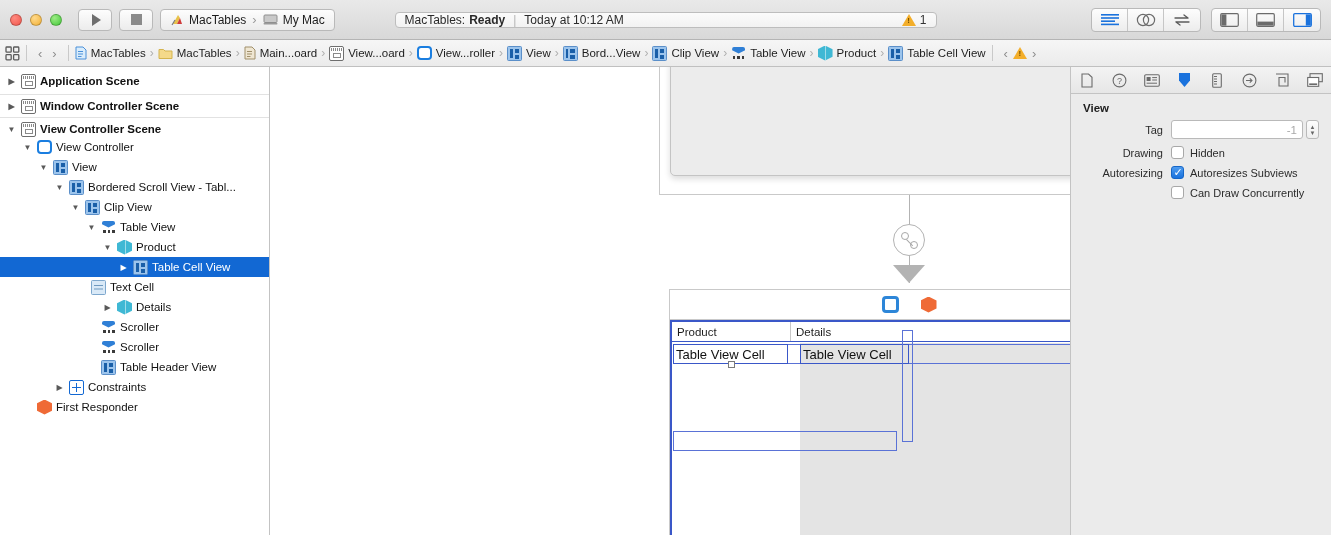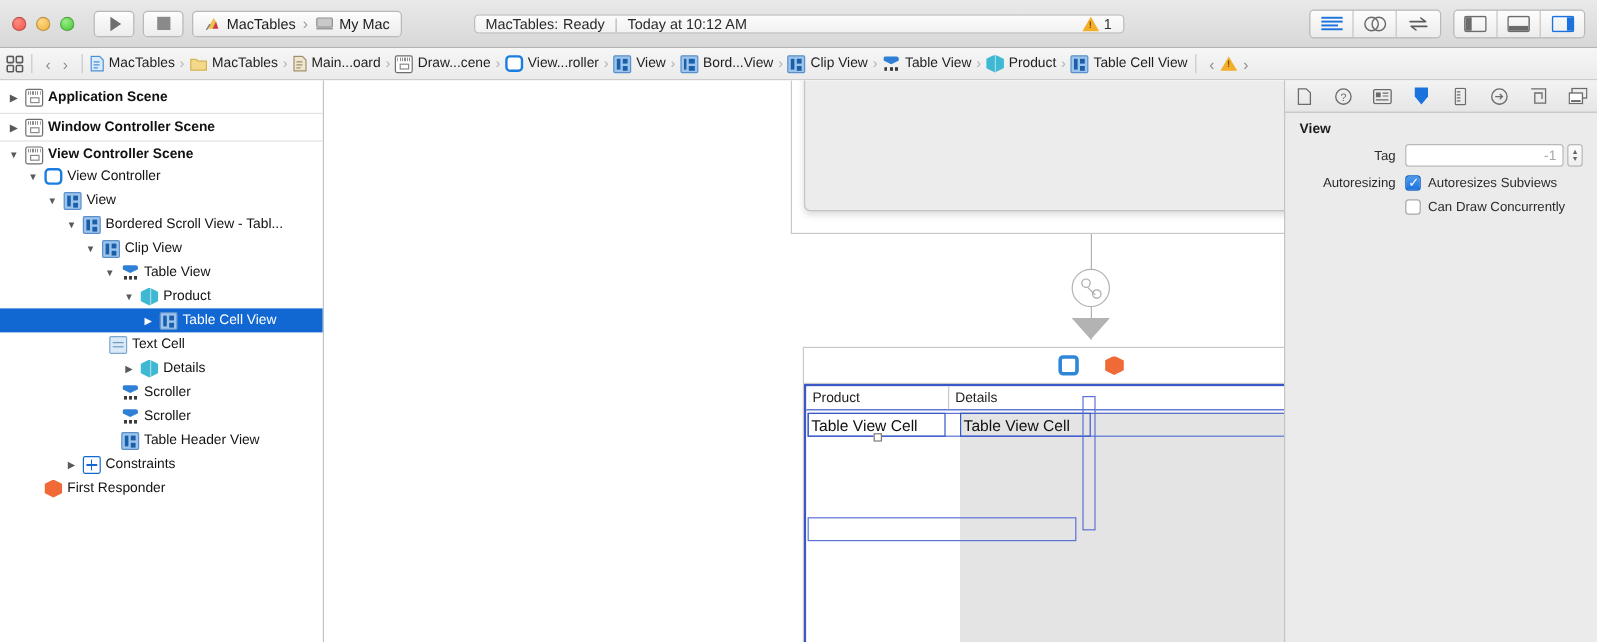--- a/index.html
+++ b/index.html
@@ -248,21 +248,21 @@
       <span class="sep">›</span>
       <svg width="15" height="11" viewBox="0 0 15 11">
         <rect x="1" y="1" width="13" height="7.5" rx="1" fill="#c9c9c9" stroke="#8f8f8f" stroke-width="1"></rect>
         <rect x="0.5" y="9" width="14" height="1.5" rx="0.7" fill="#9a9a9a"></rect>
       </svg>
       <span>My Mac</span>
     </div>
 
     <div class="statusbar">
       <span>MacTables:</span>
-      <span style="font-weight:normal;margin-left:4px">Ready</span>
+      <span style="font-weight:bold;margin-left:4px">Ready</span>
       <span class="vsep">|</span>
       <span>Today at 10:12 AM</span>
       <span class="spacer"></span>
       <span class="warncount">
         <span class="warntri"></span>
         <span>1</span>
       </span>
     </div>
 
     <div class="tb-right">
@@ -344,21 +344,21 @@
       <svg width="12" height="14" viewBox="0 0 12 14">
         <path d="M1 1 H8 L11 4 V13 H1 Z" fill="#efe6d2" stroke="#a08f6a" stroke-width="1"></path>
         <path d="M3 5.5 H8 M3 8 H8 M3 10.5 H6.5" stroke="#a08f6a" stroke-width="1"></path>
       </svg>
       <span>Main...oard</span>
     </div>
     <span class="crumb-arrow">›</span>
 
     <div class="crumb">
       <span class="ic ic-scene"></span>
-      <span>Draw...cene</span>
+      <span>View...oard</span>
     </div>
     <span class="crumb-arrow">›</span>
 
     <div class="crumb">
       <span class="ic ic-vc"></span>
       <span>View...roller</span>
     </div>
     <span class="crumb-arrow">›</span>
 
     <div class="crumb">
@@ -624,20 +624,29 @@
             <span>-1</span>
           </div>
           <div class="stepper">
             <span>▲</span>
             <span>▼</span>
           </div>
         </div>
       </div>
 
 
+      <div class="frow">
+        <div class="flabel">Drawing</div>
+        <div class="ffield">
+          <label class="cbrow">
+            <span class="cb"></span>
+            <span>Hidden</span>
+          </label>
+        </div>
+      </div>
 
       <div class="frow">
         <div class="flabel">Autoresizing</div>
         <div class="ffield">
           <label class="cbrow">
             <span class="cb on"></span>
             <span>Autoresizes Subviews</span>
           </label>
         </div>
       </div>

